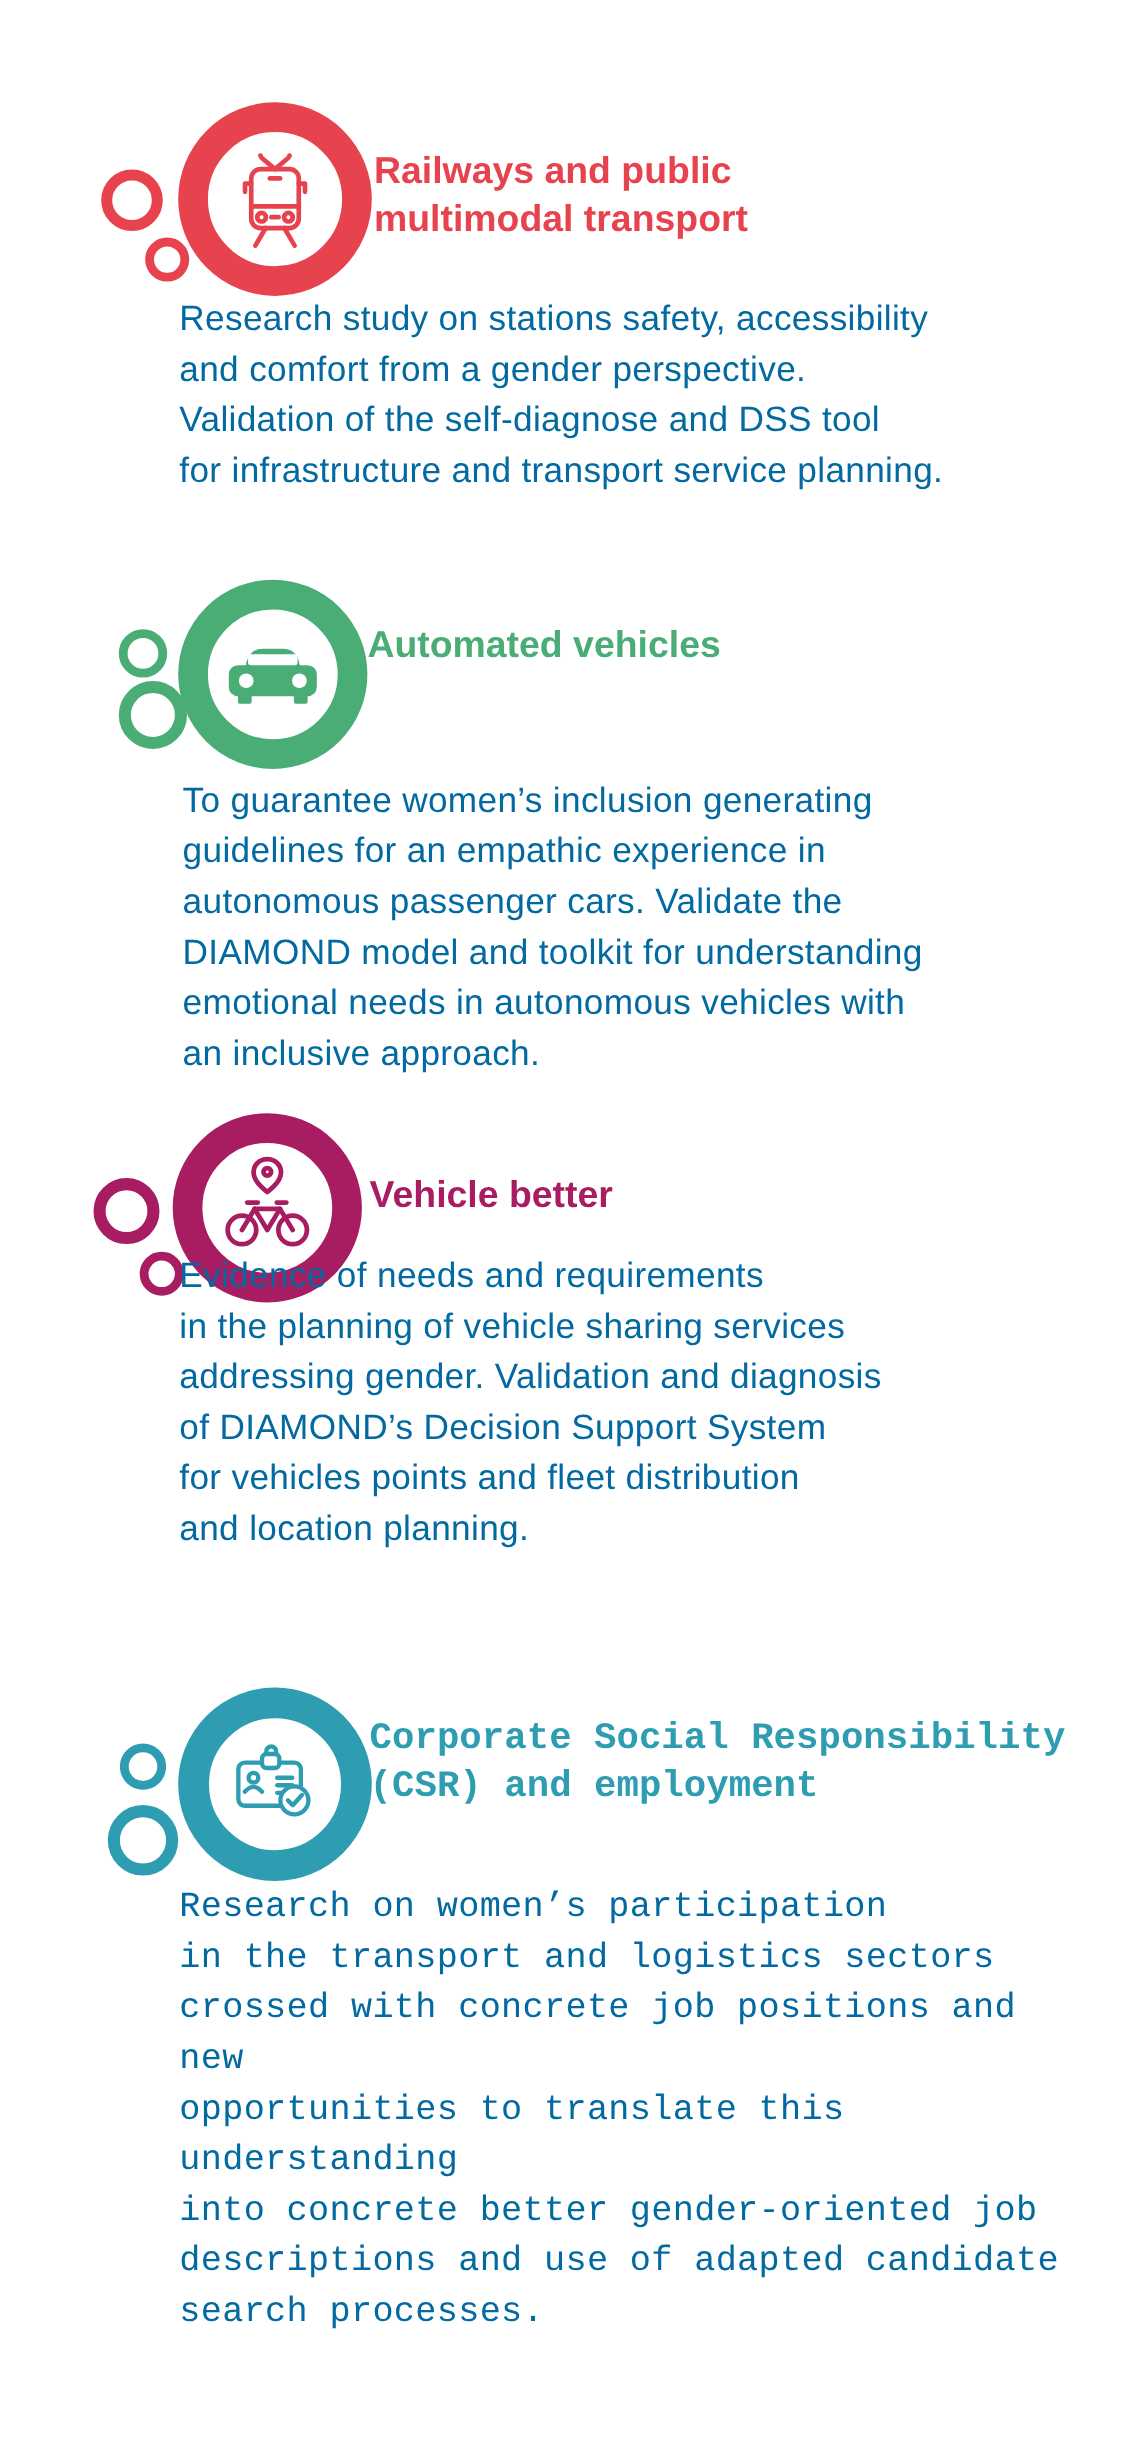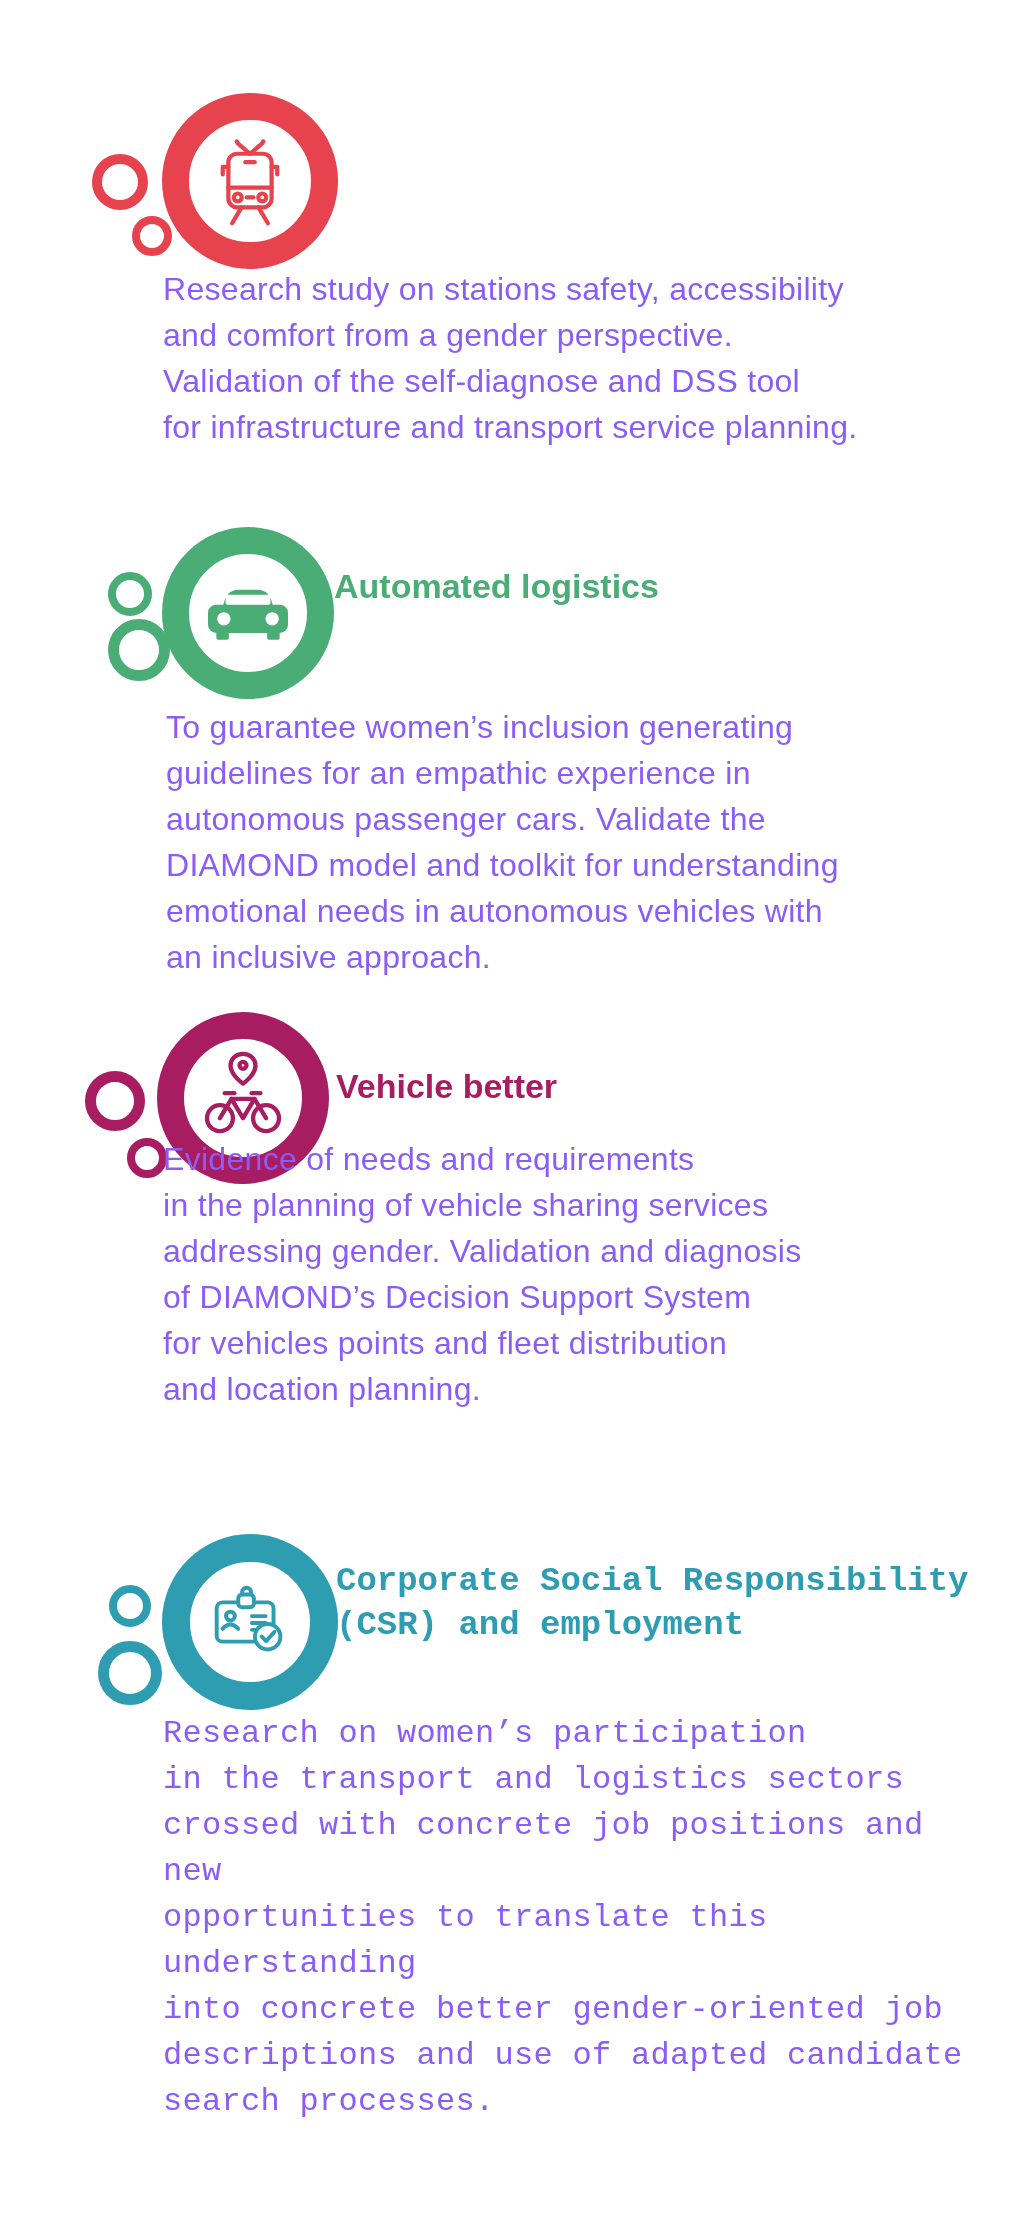--- a/index.html
+++ b/index.html
@@ -37,21 +37,21 @@
     letter-spacing:0px;
     color:var(--accent);
     white-space:pre-line;
   }
   .body-text{
     position:absolute;
     margin:0;
     font-size:32px;
     line-height:46px;
     letter-spacing:0.3px;
-    color:#8b5cf6;
+    color:#0369a1;
     white-space:pre-line;
     width:810px;
   }
 </style>
 </head>
 <body>
 
 <div class="page">
 
   <section class="abs" style="left: 0px; top: 0px; width: 1024px; height: 520px; --accent: #E6434E;">
@@ -71,20 +71,22 @@
             <path d="M73 35 h6 v8"></path>
             <circle cx="37" cy="67.5" r="4.2"></circle>
             <circle cx="63" cy="67.5" r="4.2"></circle>
             <path d="M46.5 67.5 h7"></path>
             <path d="M41 78 L31 95"></path>
             <path d="M59 78 L69 95"></path>
           </g>
         </svg>
       </span>
     </div>
+    <h2 class="heading" style="left:340px;top:133px;">Railways and public
+multimodal transport</h2>
     <p class="body-text" style="left:163px;top:266px;">Research study on stations safety, accessibility
 and comfort from a gender perspective.
 Validation of the self-diagnose and DSS tool
 for infrastructure and transport service planning.</p>
   </section>
 
   <section class="abs" style="left: 0px; top: 0px; width: 1024px; height: 1px; --accent: #4BAD76;">
     <div class="ring" style="left:108px;top:572px;width:44px;height:44px;border-width:8px;"></div>
     <div class="ring" style="left:108px;top:619px;width:62px;height:62px;border-width:11px;"></div>
     <div class="ring big-ring" style="left:162px;top:527px;width:172px;height:172px;border-width:27px;">
@@ -95,21 +97,21 @@
             <rect x="12" y="36" width="96" height="34" rx="10"></rect>
             <rect x="22" y="68" width="15" height="10" rx="2"></rect>
             <rect x="83" y="68" width="15" height="10" rx="2"></rect>
           </g>
           <rect x="33" y="24" width="54" height="12" rx="3" fill="#ffffff"></rect>
           <circle cx="31" cy="53" r="8" fill="#ffffff"></circle>
           <circle cx="89" cy="53" r="8" fill="#ffffff"></circle>
         </svg>
       </span>
     </div>
-    <h2 class="heading" style="left:334px;top:564px;">Automated logistics</h2>
+    <h2 class="heading" style="left:334px;top:564px;">Automated vehicles</h2>
     <p class="body-text" style="left:166px;top:704px;">To guarantee women’s inclusion generating
 guidelines for an empathic experience in
 autonomous passenger cars. Validate the
 DIAMOND model and toolkit for understanding
 emotional needs in autonomous vehicles with
 an inclusive approach.</p>
   </section>
 
   <section class="abs" style="left: 0px; top: 0px; width: 1024px; height: 1px; --accent: #A81D62;">
     <div class="ring" style="left:85px;top:1071px;width:60px;height:60px;border-width:11px;"></div>

